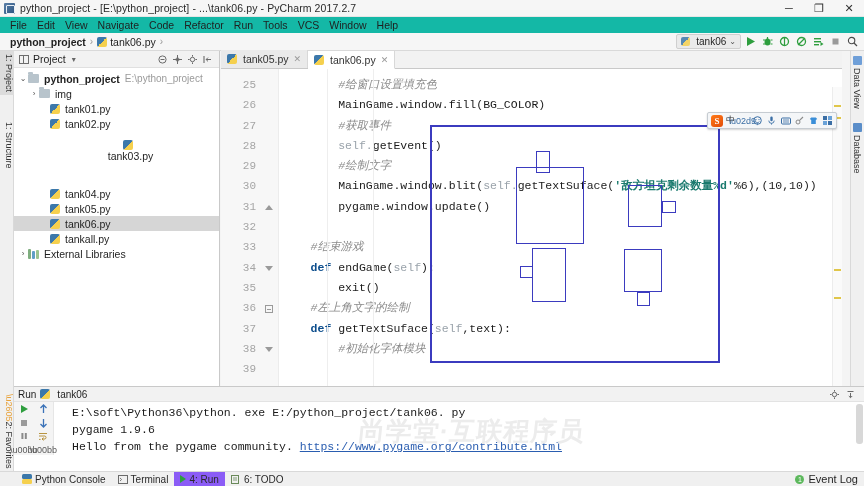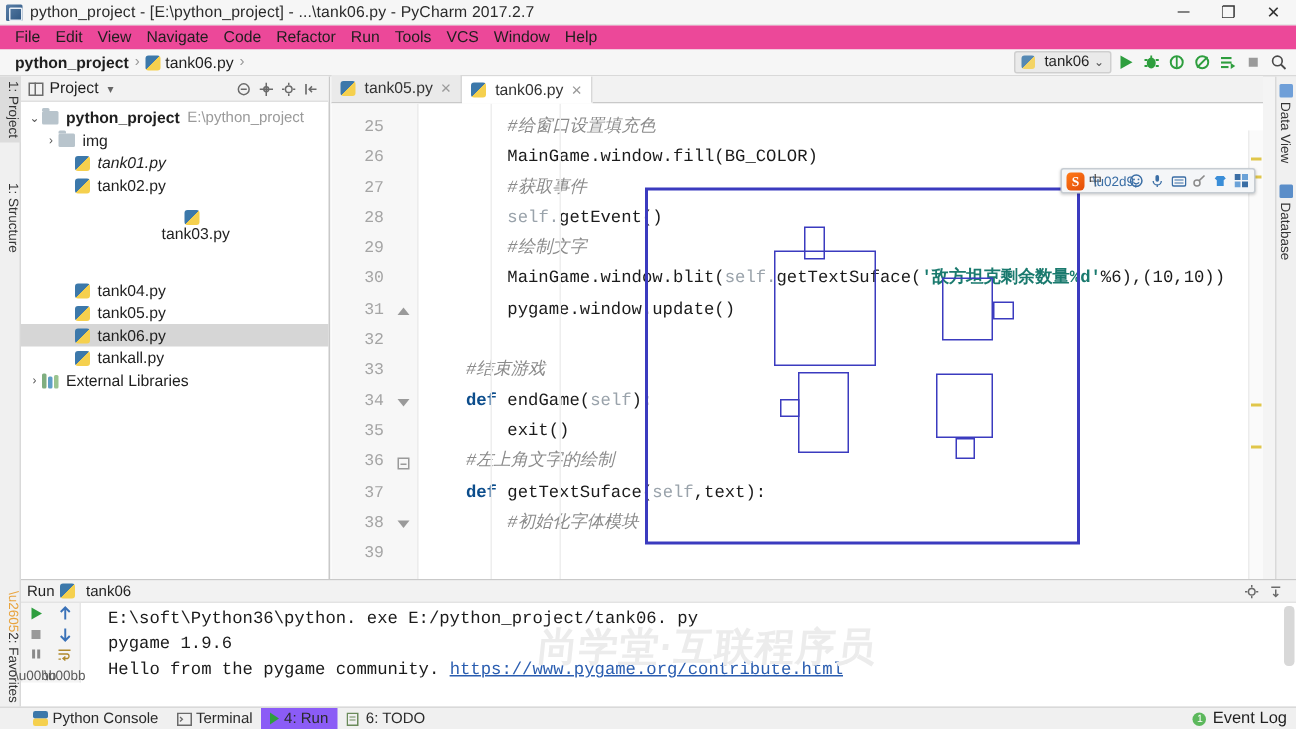--- a/index.html
+++ b/index.html
@@ -24,21 +24,21 @@
   .tb-icon::after{content:"";position:absolute;left:2px;top:2px;width:7px;height:7px;
     border:1px solid #e8eef5;border-radius:1px;}
   .tb-title { font-size:10.5px; color:#2a2a2a; white-space:nowrap; letter-spacing:.1px;}
   .tb-winbtns { margin-left:auto; display:flex; height:100%; }
   .tb-winbtn { width:30px; height:100%; display:flex; align-items:center; justify-content:center;
     font-size:11px; color:#333; }
 
   
   .menubar {
     position:absolute; left:0; top:17px; width:864px; height:16px;
-    background:#ec4899; display:flex; align-items:center; padding-left:5px;
+    background:#14b8a6; display:flex; align-items:center; padding-left:5px;
   }
   .menu-item { padding:0 5px; font-size:10.5px; color:#1f1f1f; line-height:16px; white-space:nowrap;}
 
   
   .navbar {
     position:absolute; left:0; top:33px; width:864px; height:18px;
     background:#f6f6f6; display:flex; align-items:center; padding-left:10px;
     border-bottom:1px solid #d9d9d9;
   }
   .crumb { display:flex; align-items:center; font-size:10.5px; }
@@ -353,21 +353,21 @@
           <span class="arrow">⌄</span>
           <span class="folder-icon"></span>
           <span class="tlabel bold">python_project</span>
           <span class="tpath">E:\python_project</span>
         </div>
         <div class="trow" style="padding-left: 15px;">
           <span class="arrow">›</span>
           <span class="folder-icon"></span>
           <span class="tlabel">img</span>
         </div>
-        <div class="trow" style="padding-left: 26px; font-style: italic;">
+        <div class="trow" style="padding-left: 26px;">
           <span class="arrow empty">›</span>
           <span class="py-icon"></span>
           <span class="tlabel">tank01.py</span>
         </div>
         <div class="trow" style="padding-left: 26px;">
           <span class="arrow empty">›</span>
           <span class="py-icon"></span>
           <span class="tlabel">tank02.py</span>
         </div>
         <div class="trow" style="padding-left: 26px; flex-direction: column;">

